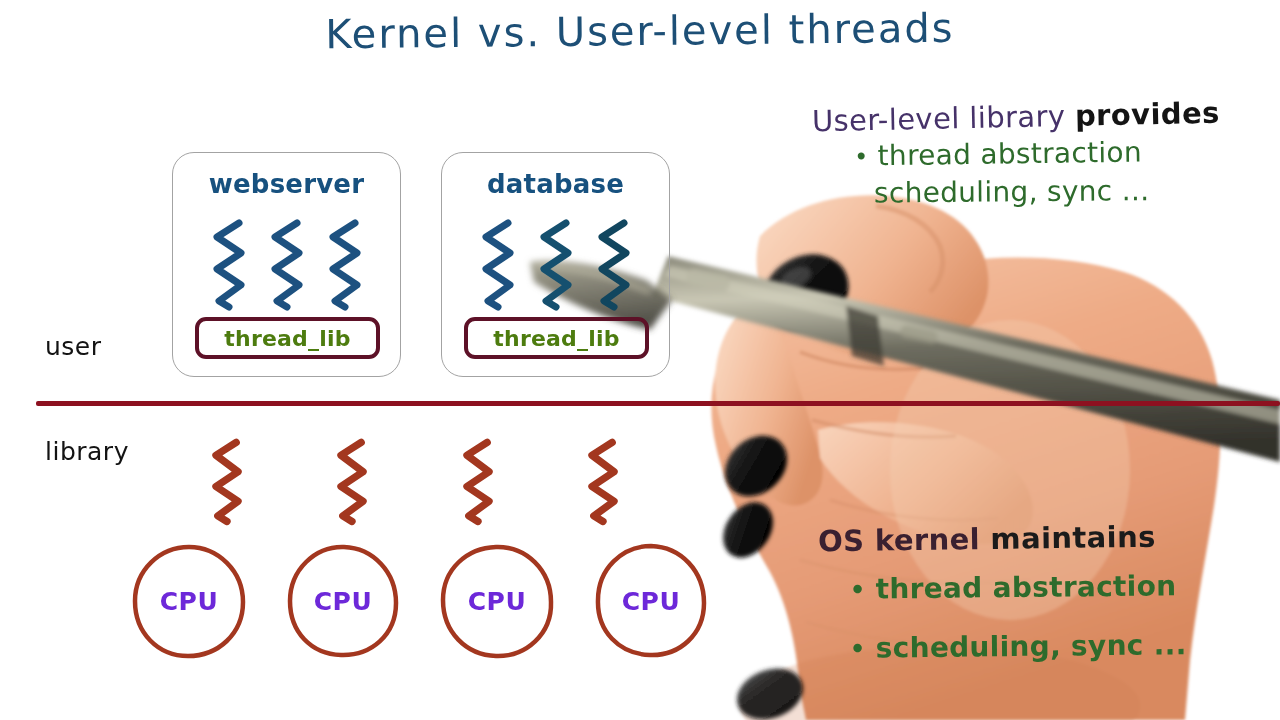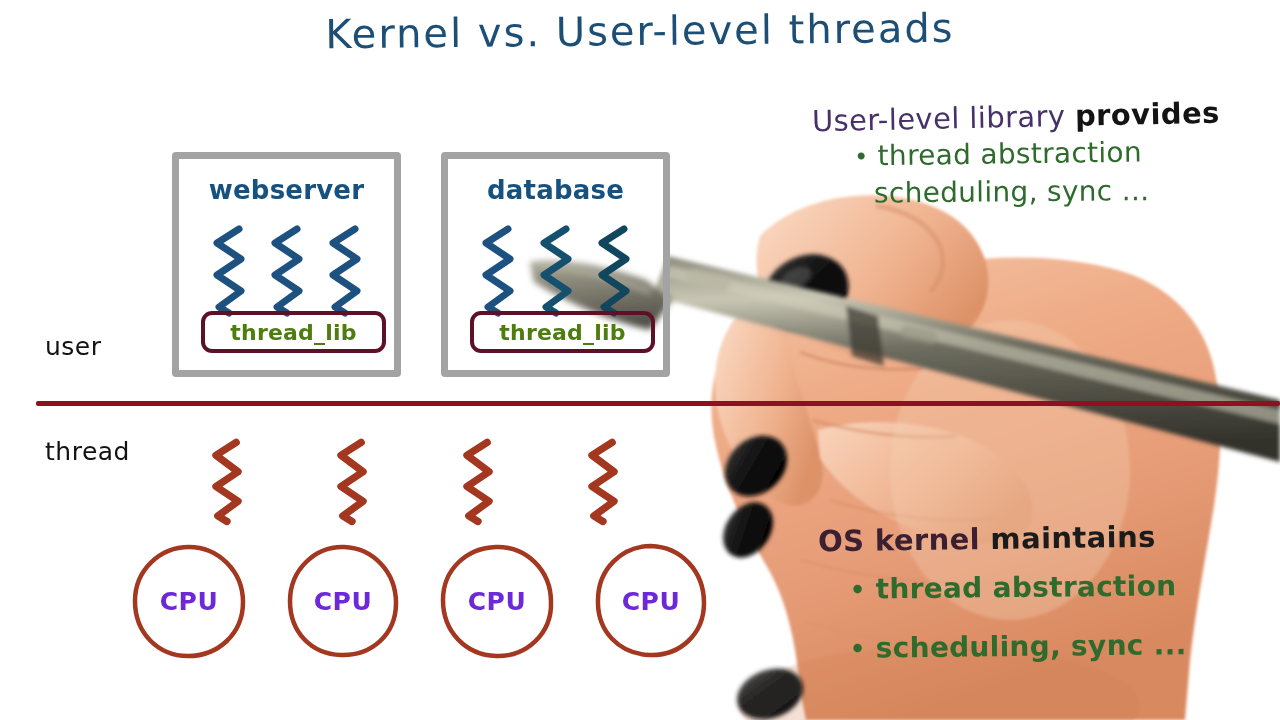--- a/index.html
+++ b/index.html
@@ -59,22 +59,22 @@
     font-weight: normal;
     color: #131313;
     letter-spacing: 0.5px;
   }
   #label-user   { left: 45px; top: 332px; }
   #label-kernel { left: 45px; top: 437px; }
 
   
   .proc-box {
     position: absolute;
-    border: 7px solid #a3a3a3;
-    border-radius: 4px;
+    border: 1px solid #a3a3a3;
+    border-radius: 22px;
     background: transparent;
     box-sizing: border-box;
   }
   #box-webserver { left: 172px; top: 152px; width: 229px; height: 225px; }
   #box-database  { left: 441px; top: 152px; width: 229px; height: 225px; }
 
   .proc-title {
     position: absolute;
     left: 0;
     top: 16px;
@@ -313,21 +313,21 @@
                L 672 300
                L 650 330
                C 606 320, 566 302, 534 282 Z" fill="url(#penTip)" opacity="0.92"></path>
       <path d="M536 266 C 570 266, 612 276, 650 292" fill="none" stroke="#cdcab4" stroke-width="5" opacity="0.5"></path>
     </g>
   </svg>
 
   <div id="divider"></div>
 
   <div class="side-label" id="label-user">user</div>
-  <div class="side-label" id="label-kernel">thread</div>
+  <div class="side-label" id="label-kernel">library</div>
 
   <div class="proc-box" id="box-webserver">
     <div class="proc-title">webserver</div>
     <div class="threads-row">
       <svg width="44" height="100" viewBox="0 0 44 100">
         <path d="M32 8 L10 22 L34 38 L10 54 L34 70 L12 86 L22 92" fill="none" stroke="#1d5180" stroke-width="7" stroke-linecap="round" stroke-linejoin="round"></path>
       </svg>
       <svg width="44" height="100" viewBox="0 0 44 100">
         <path d="M32 8 L10 22 L34 38 L10 54 L34 70 L12 86 L22 92" fill="none" stroke="#1d5180" stroke-width="7" stroke-linecap="round" stroke-linejoin="round"></path>
       </svg>

